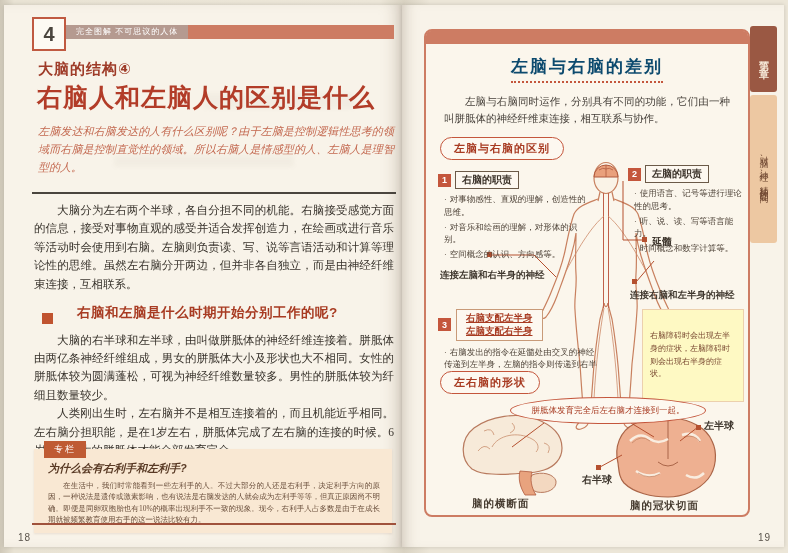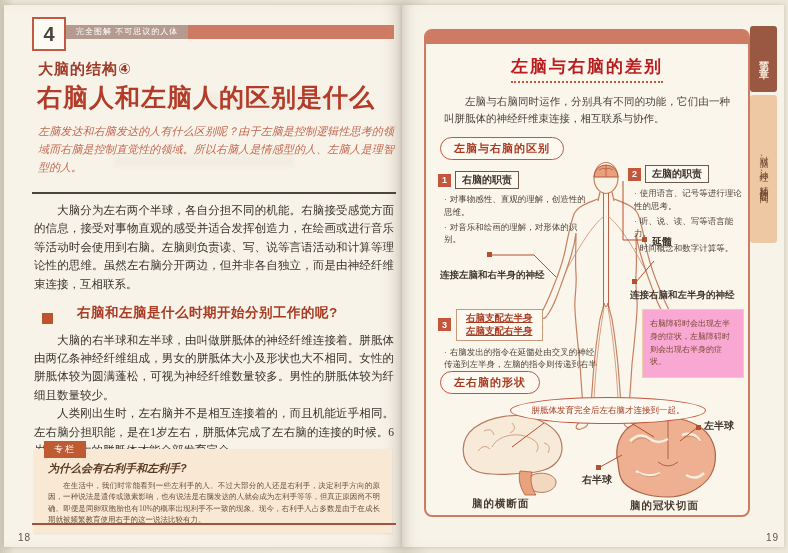--- a/index.html
+++ b/index.html
@@ -36,50 +36,50 @@
   .column{position:absolute;left:30px;top:444px;width:332px;background:#f9e8d3;
       padding:10px 12px 8px 14px;box-shadow:0 1px 2px rgba(150,110,80,.15);}
   .column .tag{position:absolute;top:-8px;left:10px;background:#bf5b33;color:#fff;
       font-size:9px;padding:2px 10px;letter-spacing:2px;}
   .column .c-title{font-size:11px;font-weight:bold;color:#5a3b26;margin:2px 0 4px 0;font-style:italic;}
   .column .c-body{font-family:"Liberation Serif","DejaVu Serif",serif;font-size:7.5px;line-height:1.5;
       color:#6a4f3c;text-indent:2em;text-align:justify;}
   .rule2{position:absolute;left:28px;top:518px;width:364px;height:2px;background:#a0523c;}
   .pagenum{position:absolute;font-size:10px;color:#5a544c;letter-spacing:1px;}
   .pagenum.pl{left:14px;top:527px;}
-  .pagenum.pr{left:364px;top:527px;}
+  .pagenum.pr{left:356px;top:527px;}
 
   
   .frame{position:absolute;left:22px;top:24px;width:322px;height:484px;background:#fbf6ec;
       border:2px solid #cd7c63;border-radius:8px;}
   .frame .band{position:absolute;left:0;top:0;right:0;height:13px;background:#cd7c63;border-radius:5px 5px 0 0;}
   .p2-title-wrap{position:absolute;left:0;top:24px;width:100%;text-align:center;}
-  .p2-title{display:inline-block;font-size:17px;font-weight:900;color:#b91c1c;letter-spacing:2px;
+  .p2-title{display:inline-block;font-size:17px;font-weight:900;color:#0c4a6e;letter-spacing:2px;
       border-bottom:2px dotted #c4563c;padding-bottom:3px;}
   .intro{position:absolute;left:18px;top:62px;width:286px;font-family:"Liberation Serif","DejaVu Serif",serif;
       font-size:10.5px;line-height:1.65;color:#46403a;text-indent:2em;text-align:justify;}
   .pill{position:absolute;border:1.5px solid #c4563c;border-radius:13px;background:#fdf8f0;
       font-size:11px;font-weight:bold;color:#a83b22;padding:3px 13px;letter-spacing:1px;z-index:2;}
   .duty{position:absolute;z-index:2;}
   .duty .head{display:flex;align-items:center;gap:4px;margin-bottom:4px;}
   .numbadge{width:13px;height:13px;background:#c4563c;color:#fff;font-size:9px;font-weight:bold;
       display:flex;align-items:center;justify-content:center;flex:0 0 auto;}
   .duty .ttl{border:1px solid #6b5a48;background:#fdf8f0;font-size:10px;font-weight:bold;
       color:#3c332a;padding:1px 6px;}
   .bullet{font-family:"Liberation Serif","DejaVu Serif",serif;font-size:8.5px;line-height:1.5;
       color:#50453a;margin:0 0 2px 6px;}
   .bullet::before{content:"·";margin-right:3px;color:#50453a;}
   .dlabel{position:absolute;font-size:9.5px;font-weight:bold;color:#3f372e;z-index:2;white-space:nowrap;}
   .cross{position:absolute;left:12px;top:278px;width:170px;z-index:2;}
   .cross .head{display:flex;align-items:center;gap:5px;}
   .cross .ttl2{border:1px solid #c89a78;background:#fdf8f0;padding:2px 9px;
       font-size:9.5px;font-weight:bold;color:#a83b22;line-height:1.35;text-decoration:underline;}
   .cross .bullet{margin-top:5px;width:158px;}
-  .notebox{position:absolute;left:216px;top:278px;width:86px;background:#f9a8d4;border:1px solid #ecd0ad;
-      padding:8px 7px;font-family:"Liberation Serif","DejaVu Serif",serif;
+  .notebox{position:absolute;left:216px;top:278px;width:86px;background:#fef9c3;border:1px solid #ecd0ad;
+      padding:20px 7px;font-family:"Liberation Serif","DejaVu Serif",serif;
       font-size:8px;line-height:1.6;color:#7a4a33;z-index:2;}
   .callout{position:absolute;left:84px;top:366px;width:194px;height:25px;border:1.5px solid #c4563c;
       border-radius:50%;background:#fdf8f0;display:flex;align-items:center;justify-content:center;
       font-size:8.5px;color:#a83b22;z-index:2;}
   .capt{position:absolute;font-size:10.5px;font-weight:bold;color:#453a2e;z-index:2;letter-spacing:1px;}
   .hemi{position:absolute;font-size:10px;font-weight:bold;color:#3f372e;z-index:2;}
   svg.overlay{position:absolute;left:0;top:0;width:322px;height:484px;z-index:1;pointer-events:none;}
 
   
   .vtext{writing-mode:vertical-rl;text-orientation:upright;}
@@ -179,20 +179,21 @@
 
       <div class="pill" style="left:14px;top:106px;">左脑与右脑的区别</div>
 
       <div class="duty" style="left:12px;top:140px;width:152px;">
         <div class="head">
           <span class="numbadge">1</span>
           <span class="ttl">右脑的职责</span>
         </div>
         <div class="bullet">对事物感性、直观的理解，创造性的思维。</div>
         <div class="bullet">对音乐和绘画的理解，对形体的识别。</div>
+        <div class="bullet">空间概念的认识、方向感等。</div>
       </div>
 
       <div class="duty" style="left:202px;top:134px;width:114px;">
         <div class="head">
           <span class="numbadge">2</span>
           <span class="ttl">左脑的职责</span>
         </div>
         <div class="bullet">使用语言、记号等进行理论性的思考。</div>
         <div class="bullet">听、说、读、写等语言能力。</div>
         <div class="bullet">时间概念和数字计算等。</div>

